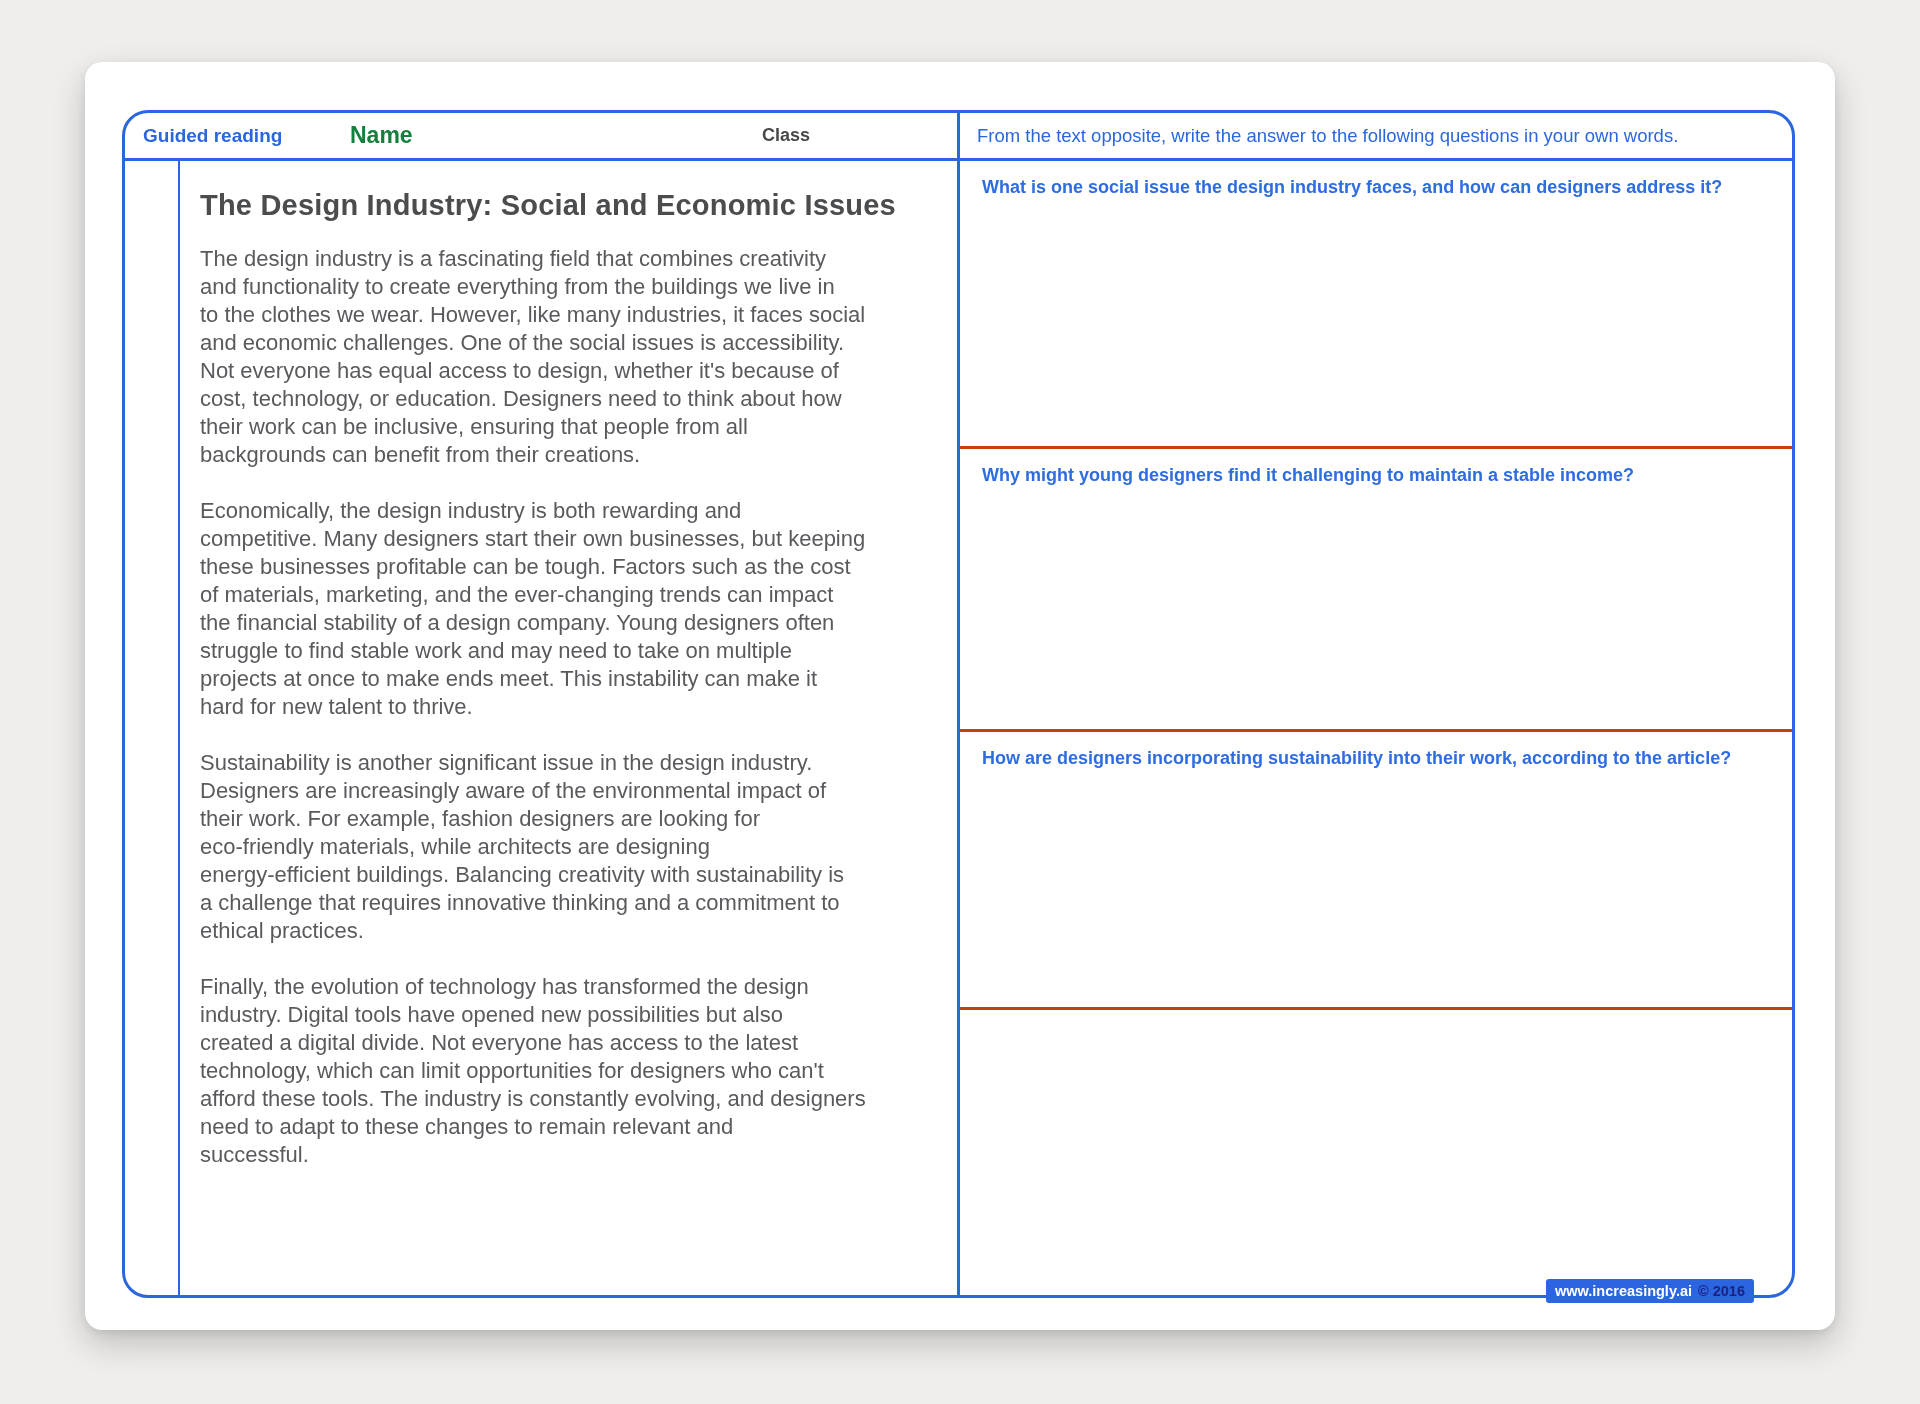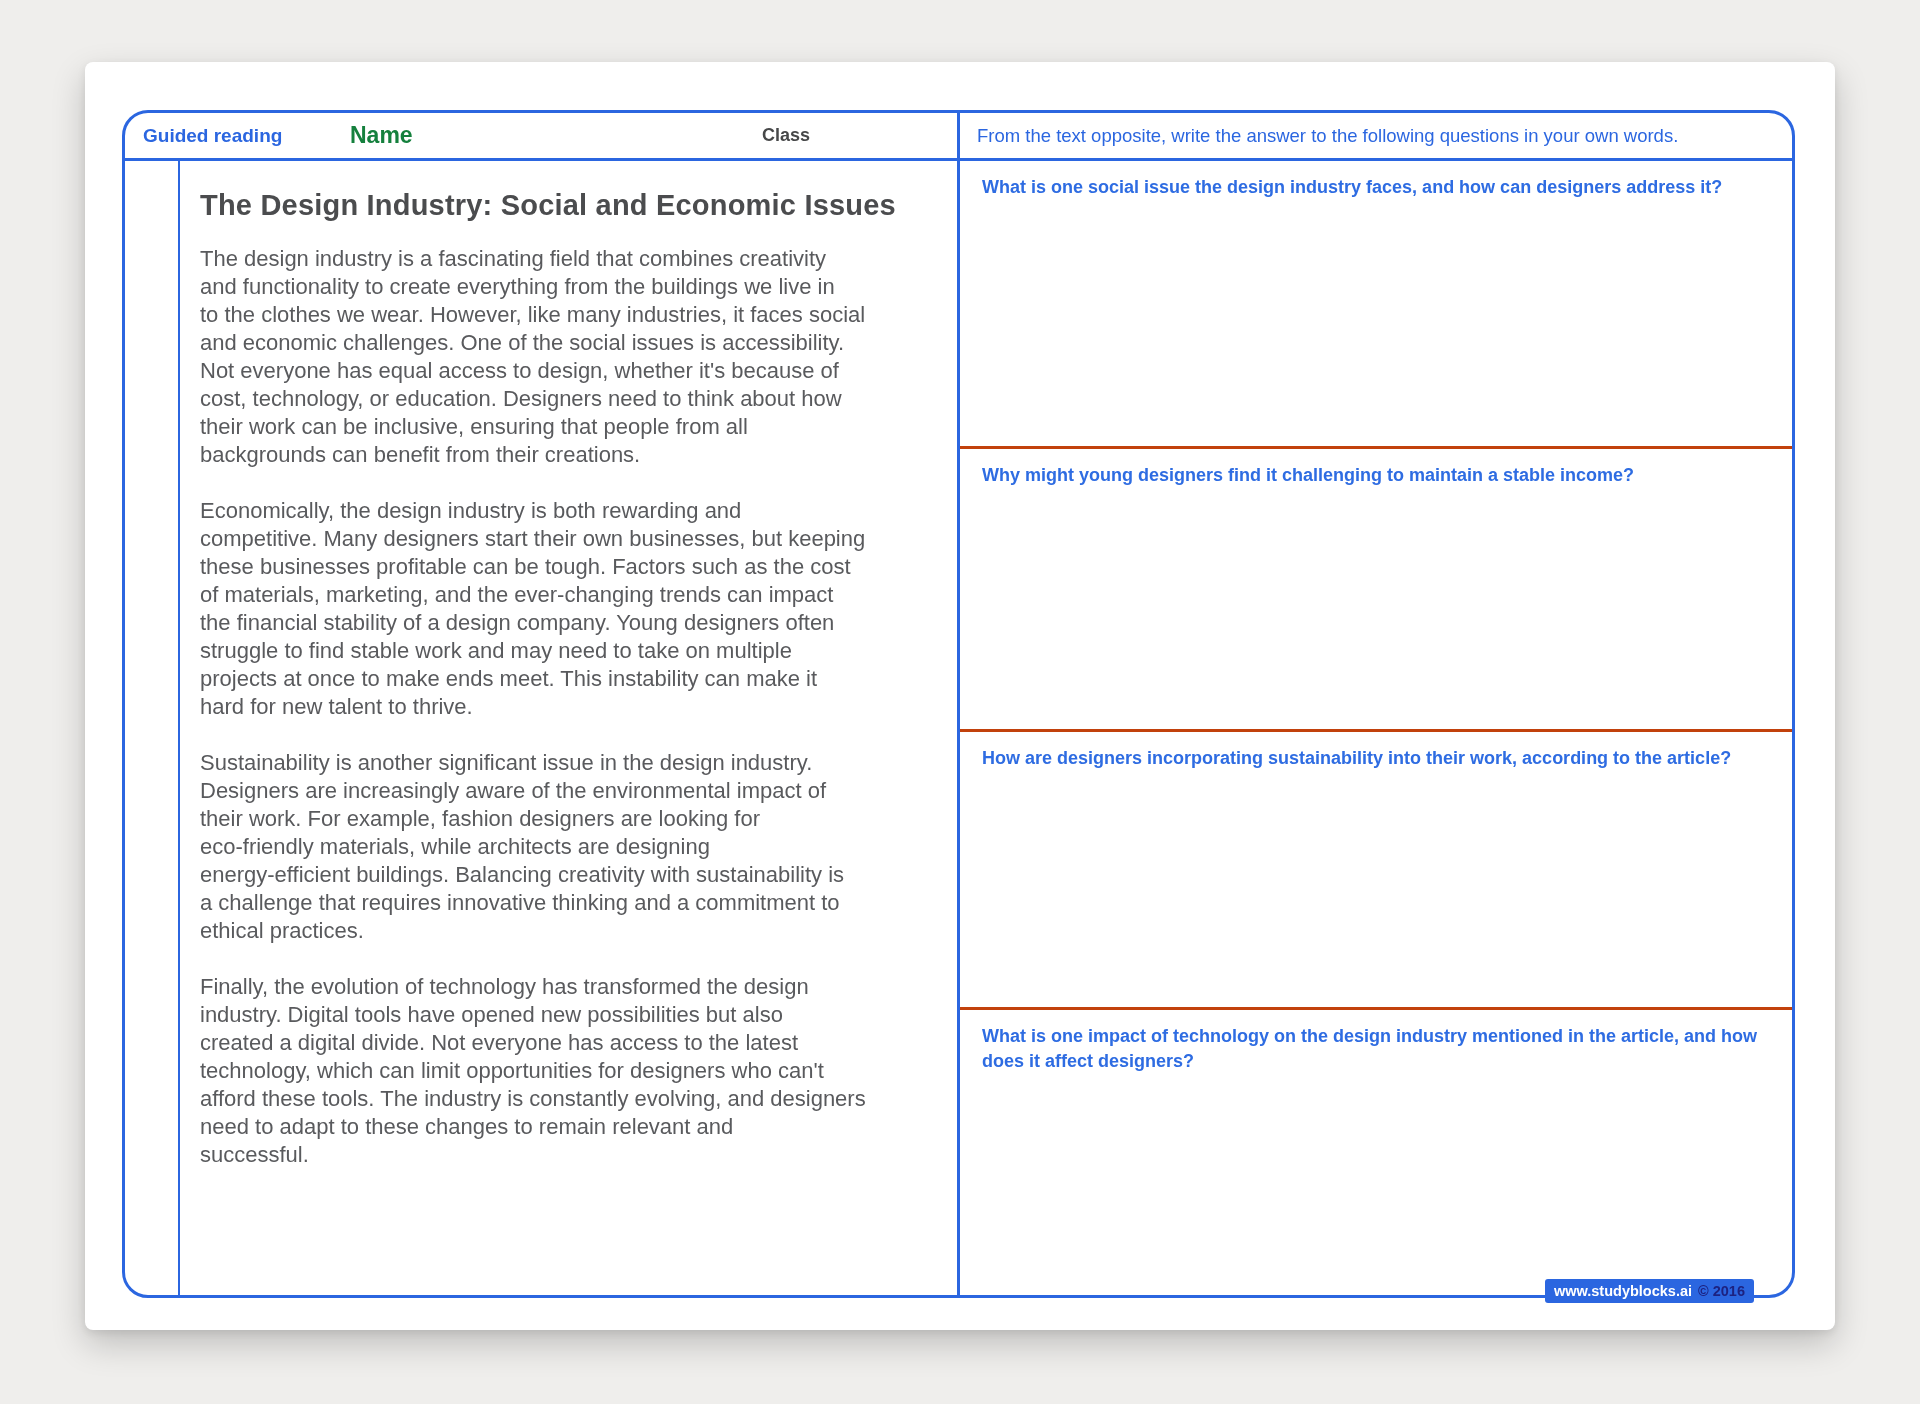--- a/index.html
+++ b/index.html
@@ -5,21 +5,21 @@
   html,body{margin:0;padding:0;}
   body{
     width:1920px;height:1404px;
     background:#efeeec;
     font-family:"Liberation Sans", sans-serif;
     overflow:hidden;
     position:relative;
   }
   .card{
     position:absolute;left:85px;top:62px;width:1750px;height:1268px;
-    background:#ffffff;border-radius:8px;
+    background:#ffffff;border-radius:17px;
     box-shadow:0 14px 34px rgba(0,0,0,0.20), 0 3px 8px rgba(0,0,0,0.08);
   }
   .sheet{
     position:absolute;left:37px;top:48px;width:1667px;height:1182px;
     border:3px solid #2b66e0;border-radius:26px;
     background:#ffffff;
   }
   
   .header-row{
     position:absolute;left:0;top:0;width:100%;height:45px;
@@ -139,26 +139,21 @@
         <div class="answer"></div>
       </div>
       <div class="qbox q2">
         <div class="qprompt">Why might young designers find it challenging to maintain a stable income?</div>
         <div class="answer"></div>
       </div>
       <div class="qbox q3">
         <div class="qprompt">How are designers incorporating sustainability into their work, according to the article?</div>
         <div class="answer"></div>
       </div>
-      <div class="qbox q4">
-        <div class="qprompt">What is one impact of technology on the design industry mentioned in the article, and how
-does it affect designers?</div>
-        <div class="answer"></div>
-      </div>
     </div>
 
     <div class="badge">
-      <span class="site">www.studyblocks.ai</span>
+      <span class="site">www.increasingly.ai</span>
       <span class="year">© 2016</span>
     </div>
 
   </div>
 </div>
 
 </body></html>

